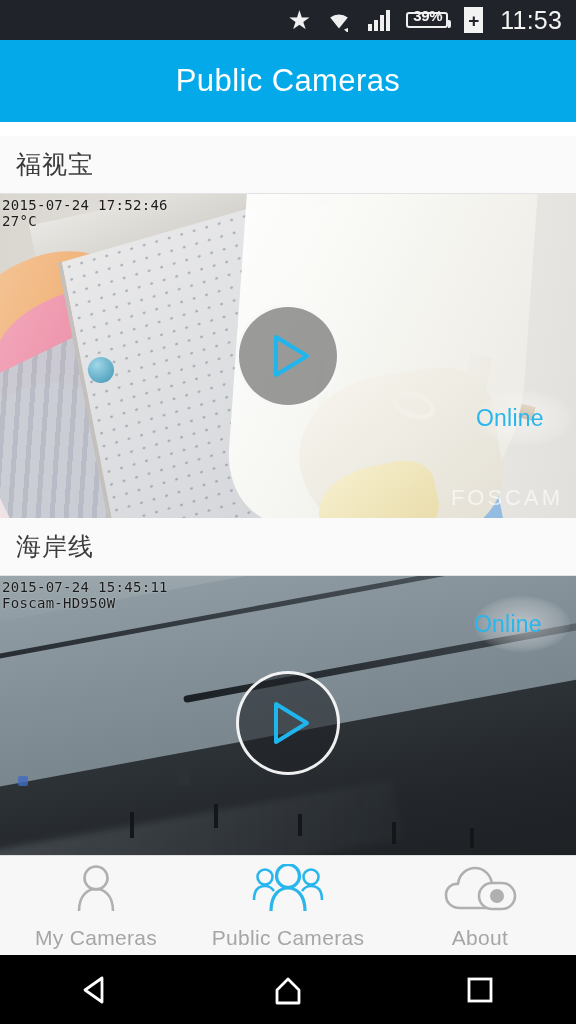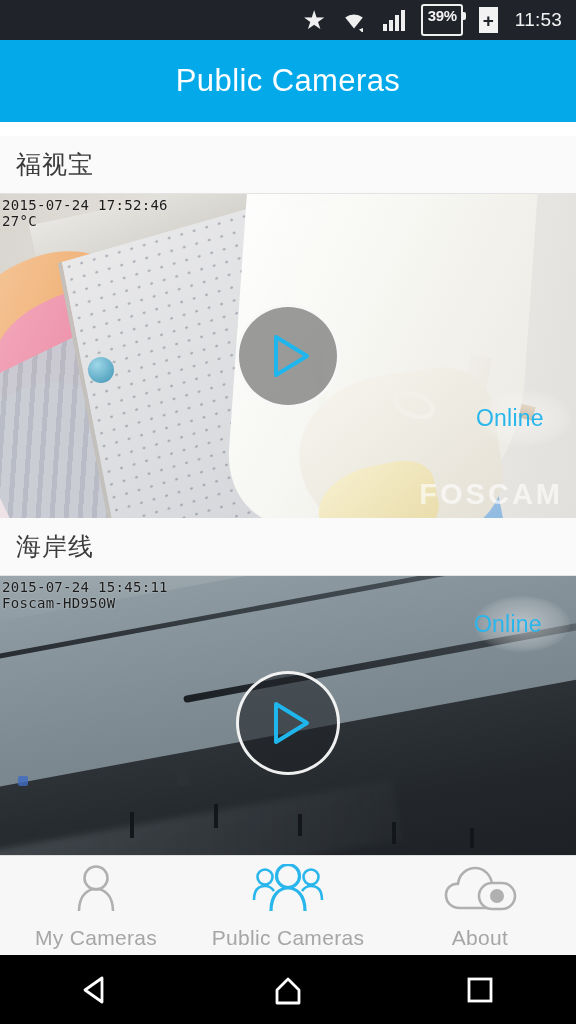--- a/index.html
+++ b/index.html
@@ -12,25 +12,25 @@
   .phone { position: relative; width: 576px; height: 1024px; background: #ffffff; }
 
   
   .statusbar {
     position: absolute; top: 0; left: 0; width: 576px; height: 40px;
     background: #20232a; display: flex; align-items: center;
     justify-content: flex-end; padding-right: 14px; gap: 13px;
   }
   .sb-icon { display: flex; align-items: center; justify-content: center; }
   .sb-star { font-size: 26px; color: #f0f0f0; line-height: 1; }
-  .sb-time { color: #f2f2f2; font-size: 19px; letter-spacing: .2px; margin-left: 4px; }
+  .sb-time { color: #f2f2f2; font-size: 25px; letter-spacing: .2px; margin-left: 4px; }
   .batt {
     position: relative; display: flex; align-items: center;
     border: 2.5px solid #efefef; border-radius: 3px;
-    height: 32px; padding: 0 4px 9px 5px;
+    height: 16px; padding: 0 4px 9px 5px;
   }
   .batt::after {
     content: ""; position: absolute; right: -5px; top: 6px;
     width: 3px; height: 8px; background: #efefef; border-radius: 0 2px 2px 0;
   }
   .batt-text { color: #f4f4f4; font-size: 15px; font-weight: bold; letter-spacing: -.3px; }
   .batt-plus {
     margin-left: 3px; background: #f2f2f2; color: #20232a;
     width: 19px; height: 26px; display: flex; align-items: center;
     justify-content: center; font-size: 19px; font-weight: bold; line-height: 1;
@@ -58,22 +58,22 @@
 
   .osd {
     position: absolute; top: 3px; left: 2px; z-index: 5;
     font-family: "DejaVu Sans Mono", "Liberation Mono", monospace;
     font-size: 14px; color: #1b1b1b; line-height: 16px;
     text-shadow: 0 0 2px rgba(255,255,255,.55);
     letter-spacing: .3px; white-space: pre;
   }
   .watermark {
     position: absolute; right: 13px; bottom: 7px; z-index: 5;
-    font-size: 29px; letter-spacing: 3px; color: rgba(255,255,255,.62);
-    font-weight: 700;
+    font-size: 22px; letter-spacing: 3px; color: rgba(255,255,255,.62);
+    font-weight: 400;
   }
   .online-wrap {
     position: absolute; z-index: 6; width: 96px; height: 56px;
     display: flex; align-items: center; 
     border-radius: 50%; background: radial-gradient(ellipse at center, rgba(255,255,255,.46) 0%, rgba(255,255,255,.16) 58%, rgba(255,255,255,0) 75%);
   }
   .online-wrap.a { top: 196px; right: 4px; }
   .online-wrap.b { top: 20px; right: 6px; }
   .online-text { color: #29b6ec; font-size: 23px; letter-spacing: .2px; }
 

